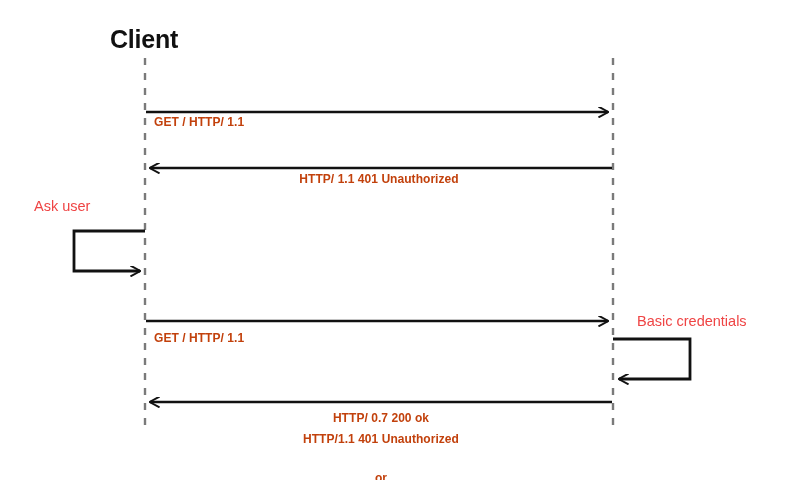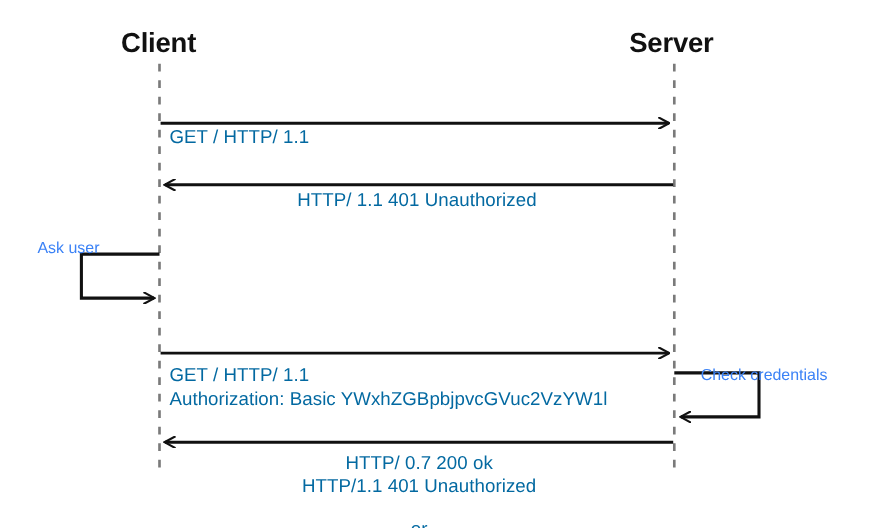--- a/index.html
+++ b/index.html
@@ -32,35 +32,34 @@
   .actor-title {
     position: absolute;
     font-size: 25px;
     font-weight: 700;
     letter-spacing: -0.2px;
     white-space: nowrap;
     color: #111111;
   }
   .msg-label {
     position: absolute;
-    font-size: 17px;
-    font-weight: 400;
+    font-size: 12px;
+    font-weight: 700;
     white-space: nowrap;
-    color: #0369a1;
+    color: #c2410c;
     letter-spacing: 0.05px;
   }
   .msg-label.right-align {
     text-align: center;
   }
   .note-label {
     position: absolute;
     font-size: 14.5px;
     white-space: nowrap;
-    color: #3b82f6;
-    margin-top: 20px;
+    color: #ef4444;
   }
 </style>
 </head>
 <body>
 
 <div id="diagram-root">
 
   <svg class="diagram-canvas" viewBox="0 0 800 480">
     <defs>
       <marker id="arrowRight" viewBox="0 0 12 12" refX="10.5" refY="6" markerWidth="11" markerHeight="11" orient="auto-start-reverse" markerUnits="userSpaceOnUse">
@@ -81,30 +80,28 @@
     <path d="M 145 231 L 74 231 L 74 271 L 140 271" fill="none" stroke="#111111" stroke-width="2.8" stroke-linejoin="miter" stroke-linecap="butt" marker-end="url(#arrowRight)"></path>
 
     <line x1="146" y1="321" x2="608" y2="321" stroke="#111111" stroke-width="2.6" marker-end="url(#arrowRight)"></line>
 
     <path d="M 613 339 L 690 339 L 690 379 L 619 379" fill="none" stroke="#111111" stroke-width="2.8" stroke-linejoin="miter" stroke-linecap="butt" marker-end="url(#arrowLeftEnd)"></path>
 
     <line x1="612" y1="402" x2="150" y2="402" stroke="#111111" stroke-width="2.6" marker-end="url(#arrowLeftEnd)"></line>
   </svg>
 
   <div class="actor-title" style="left:110px; top:25px;">Client</div>
-  <div class="actor-title" style="left:572px; top:25px;">Server</div>
 
   <div class="msg-label" style="left:154px; top:115px;">GET / HTTP/ 1.1</div>
 
   <div class="msg-label right-align" style="left:153px; top:172px; width:452px;">HTTP/ 1.1 401 Unauthorized</div>
 
   <div class="note-label" style="left:34px; top:198px;">Ask user</div>
 
   <div class="msg-label" style="left:154px; top:331px;">GET / HTTP/ 1.1</div>
-  <div class="msg-label" style="left:154px; top:353px;">Authorization: Basic YWxhZGBpbjpvcGVuc2VzYW1l</div>
 
-  <div class="note-label" style="left:637px; top:313px;">Check credentials</div>
+  <div class="note-label" style="left:637px; top:313px;">Basic credentials</div>
 
   <div class="msg-label right-align" style="left:153px; top:411px; width:456px;">HTTP/ 0.7  200 ok</div>
   <div class="msg-label right-align" style="left:153px; top:438px; width:456px;margin-top:33px;">or</div>
   <div class="msg-label right-align" style="left:153px; top:432px; width:456px;">HTTP/1.1  401 Unauthorized</div>
 
 </div>
 
 </body></html>

